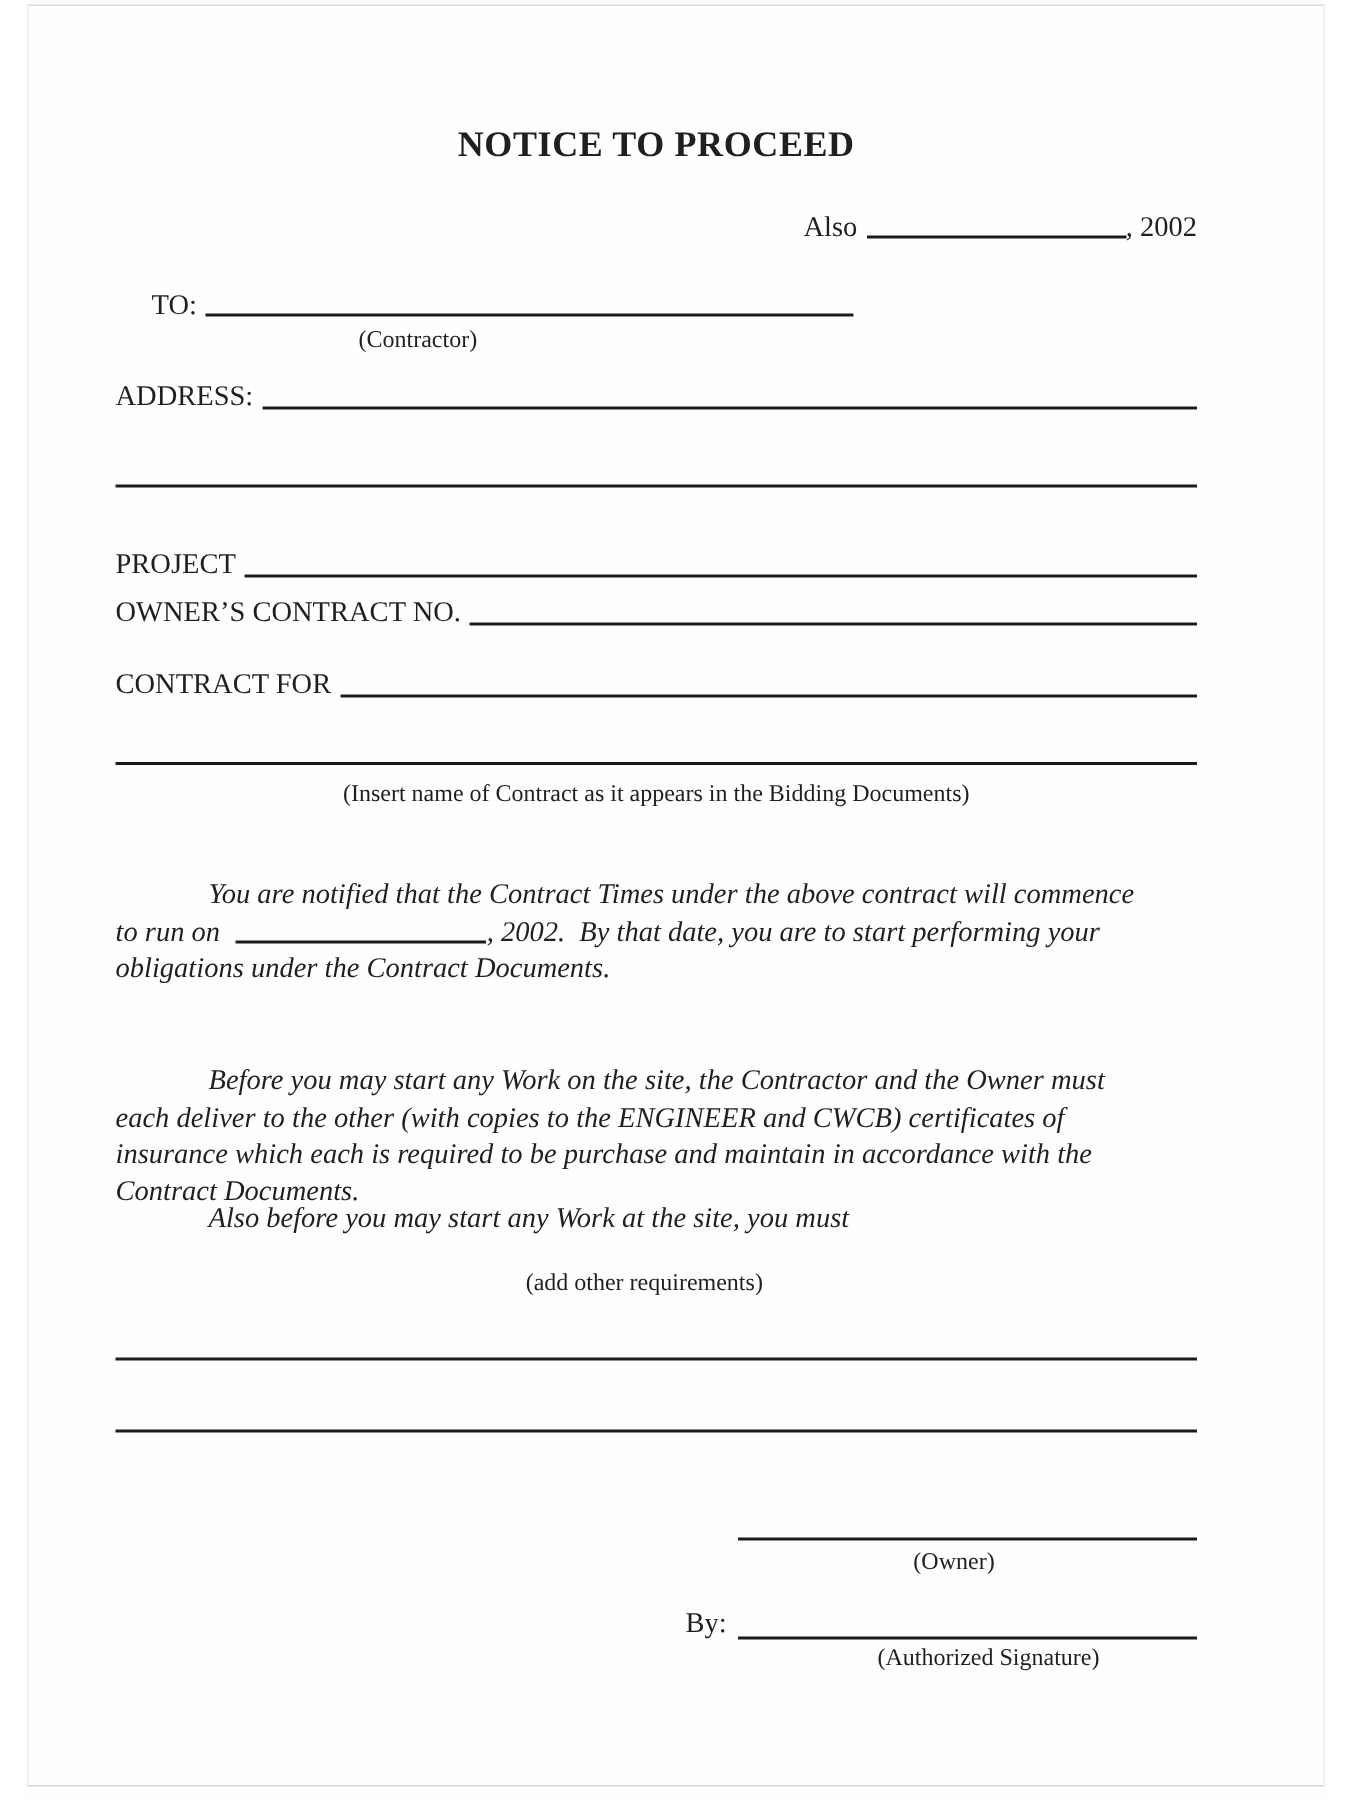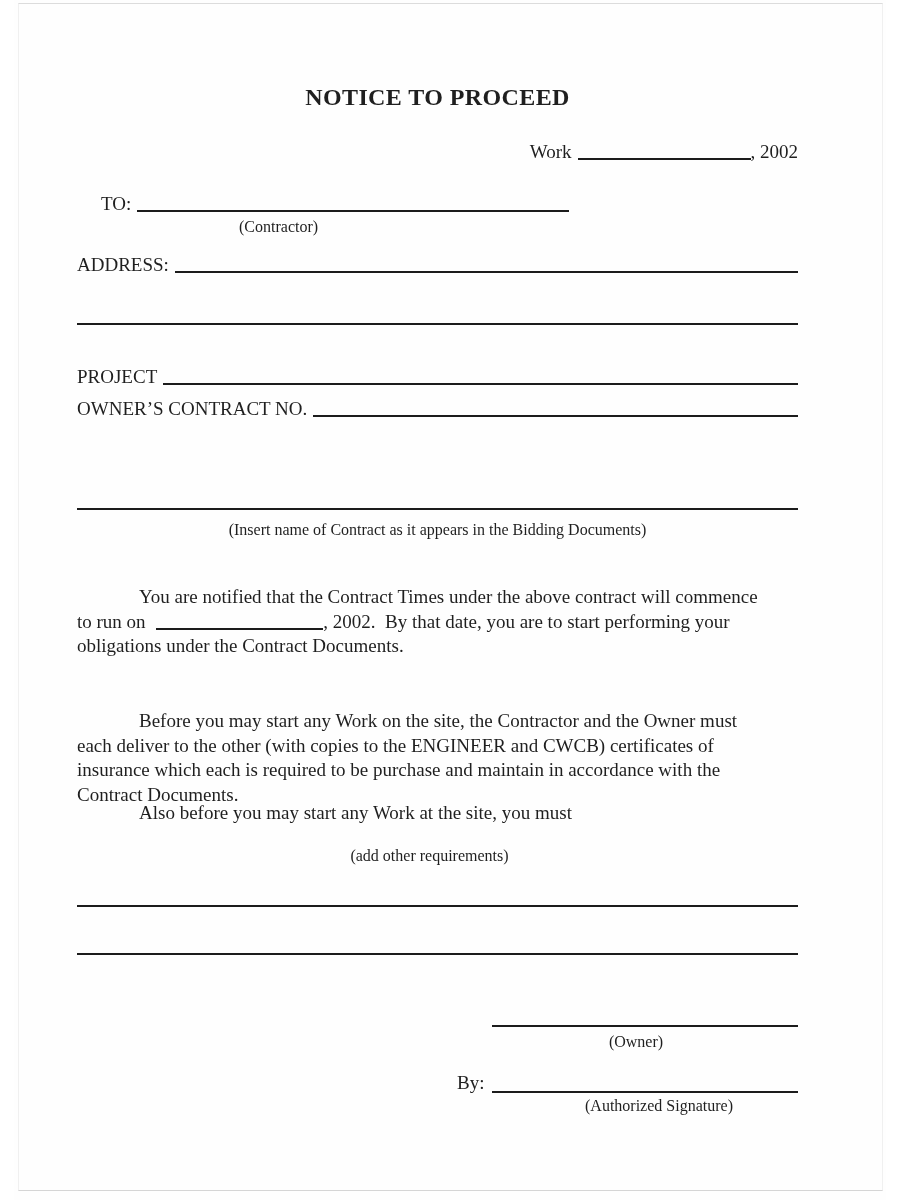--- a/index.html
+++ b/index.html
@@ -41,21 +41,21 @@
   .ownerno-row { top:397px; }
   .contractfor-row { top:445px; }
   .hline {
     left:63px; right:88px; height:0; border-top:2px solid #1c1c1c;
   }
   .line-address2 { top:323px; }
   .line-contract2 { top:508px; }
   .insert-cap { left:63px; right:88px; top:520px; text-align:center; }
   .para {
     left:63px; right:40px; font-size:19px; line-height:24.5px;
-    white-space:pre-line; text-indent:62px;
+    white-space:pre-line; text-indent:62px;font-style:italic;
   }
   .para1 { top:585px; }
   .para1 .blank { width:167px; margin-left:6px; }
   .para2 { top:709px; }
   .para3 { top:801px; }
   .addreq-cap { left:47px; right:88px; top:846px; text-align:center; }
   .line-req1 { top:905px; }
   .line-req2 { top:953px; }
   .owner-line { left:478px; right:88px; top:1025px; height:0; border-top:2px solid #1c1c1c; }
   .owner-cap { left:455px; width:334px; top:1032px; text-align:center; }
@@ -65,41 +65,45 @@
   .auth-cap { left:478px; width:334px; top:1096px; text-align:center; }
 </style>
 </head>
 <body>
 
 <div class="page">
   <div class="frame"></div>
 
   <div class="abs title">NOTICE TO PROCEED</div>
 
-  <div class="abs bodytext dated-row"><span>Work</span><span class="blank"></span><span>, 2002</span></div>
+  <div class="abs bodytext dated-row"><span>Also</span><span class="blank"></span><span>, 2002</span></div>
 
   <div class="abs bodytext to-row"><span>TO:</span><span class="blank"></span></div>
   <div class="abs caption contractor-cap">(Contractor)</div>
 
   <div class="abs bodytext fillrow address-row">
     <span class="lbl">ADDRESS:</span>
     <span class="fill"></span>
   </div>
   <div class="abs hline line-address2"></div>
 
   <div class="abs bodytext fillrow project-row">
     <span class="lbl">PROJECT</span>
     <span class="fill"></span>
   </div>
 
   <div class="abs bodytext fillrow ownerno-row">
     <span class="lbl">OWNER’S CONTRACT NO.</span>
     <span class="fill"></span>
   </div>
 
+  <div class="abs bodytext fillrow contractfor-row">
+    <span class="lbl">CONTRACT FOR</span>
+    <span class="fill"></span>
+  </div>
   <div class="abs hline line-contract2"></div>
   <div class="abs caption insert-cap">(Insert name of Contract as it appears in the Bidding Documents)</div>
 
   <div class="abs para para1"><span>You are notified that the Contract Times under the above contract will commence
 to run on</span> <span class="blank"></span><span>, 2002. &nbsp;By that date, you are to start performing your
 obligations under the Contract Documents.</span></div>
 
   <div class="abs para para2">Before you may start any Work on the site, the Contractor and the Owner must
 each deliver to the other (with copies to the ENGINEER and CWCB) certificates of
 insurance which each is required to be purchase and maintain in accordance with the

